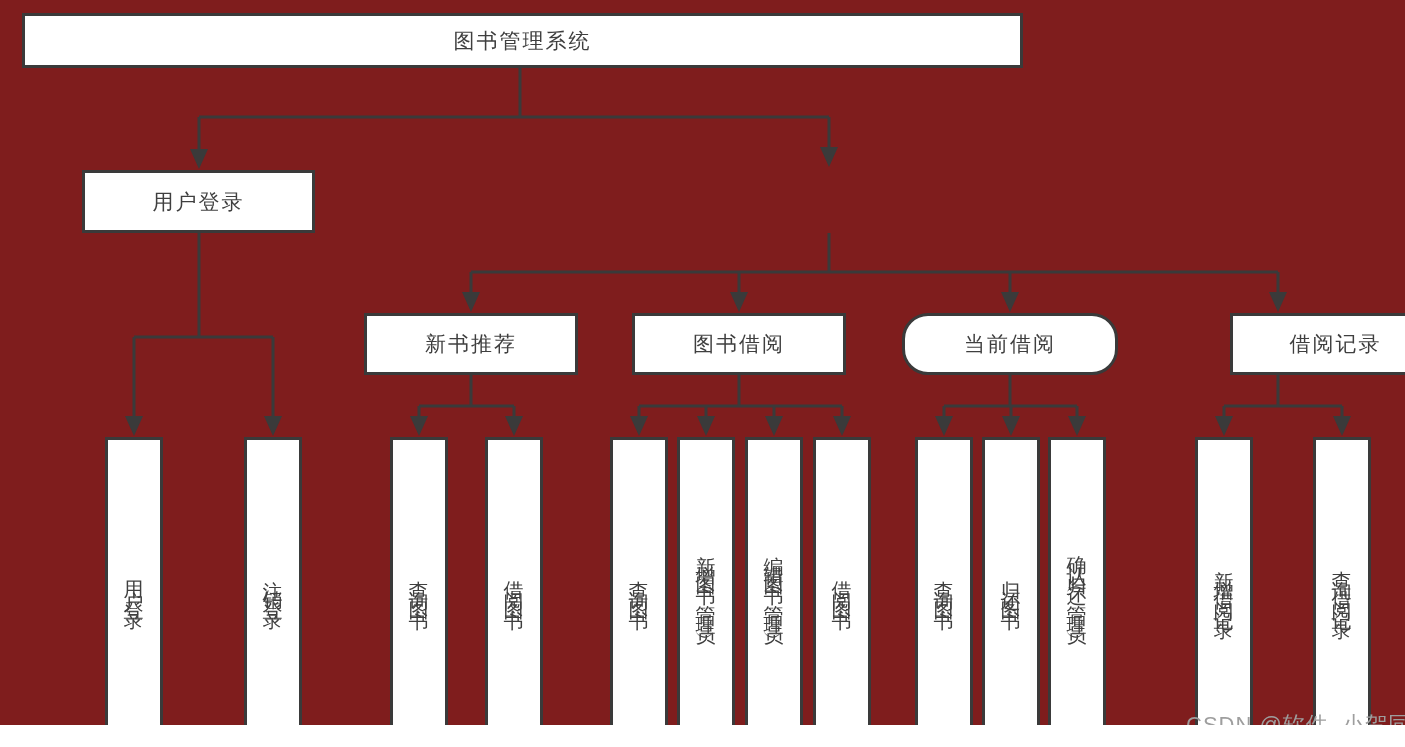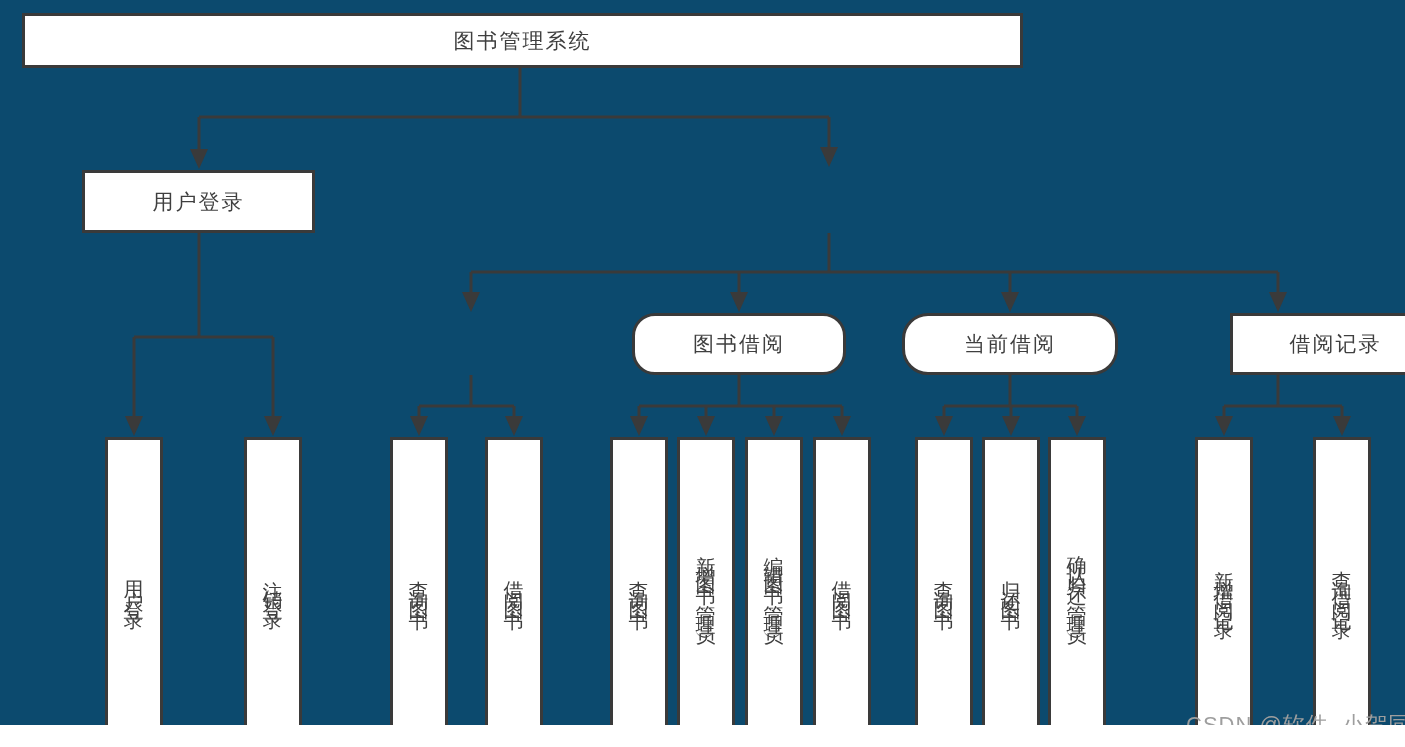--- a/index.html
+++ b/index.html
@@ -5,21 +5,21 @@
   * { margin: 0; padding: 0; box-sizing: border-box; }
   html, body { background: #ffffff; }
   body {
     font-family: "Liberation Sans", "DejaVu Sans", sans-serif;
     color: #3f3f3f;
   }
   .canvas {
     position: relative;
     width: 1405px;
     height: 725px;
-    background: #0c4a6e;
+    background: #7f1d1d;
     overflow: hidden;
   }
   svg.connectors {
     position: absolute;
     left: 0; top: 0;
     width: 1405px; height: 747px;
   }
   .node {
     position: absolute;
     background: #ffffff;
@@ -107,21 +107,24 @@
   </svg>
 
   <div class="node h" style="left:22px; top:13px; width:1001px; height:55px;">
     <span class="lbl">图书管理系统</span>
   </div>
 
   <div class="node h" style="left:82px; top:170px; width:233px; height:63px;">
     <span class="lbl">用户登录</span>
   </div>
 
-  <div class="node h" style="left:632px; top:313px; width:214px; height:62px;border-radius:23px;">
+  <div class="node h" style="left:364px; top:313px; width:214px; height:62px;">
+    <span class="lbl">新书推荐</span>
+  </div>
+  <div class="node h" style="left:632px; top:313px; width:214px; height:62px;">
     <span class="lbl">图书借阅</span>
   </div>
   <div class="node h" style="left:902px; top:313px; width:216px; height:62px;border-radius:26px;">
     <span class="lbl">当前借阅</span>
   </div>
   <div class="node h" style="left:1230px; top:313px; width:211px; height:62px;">
     <span class="lbl">借阅记录</span>
   </div>
 
   <div class="node v" style="left:105px; top:437px; width:58px; height:296px;">

